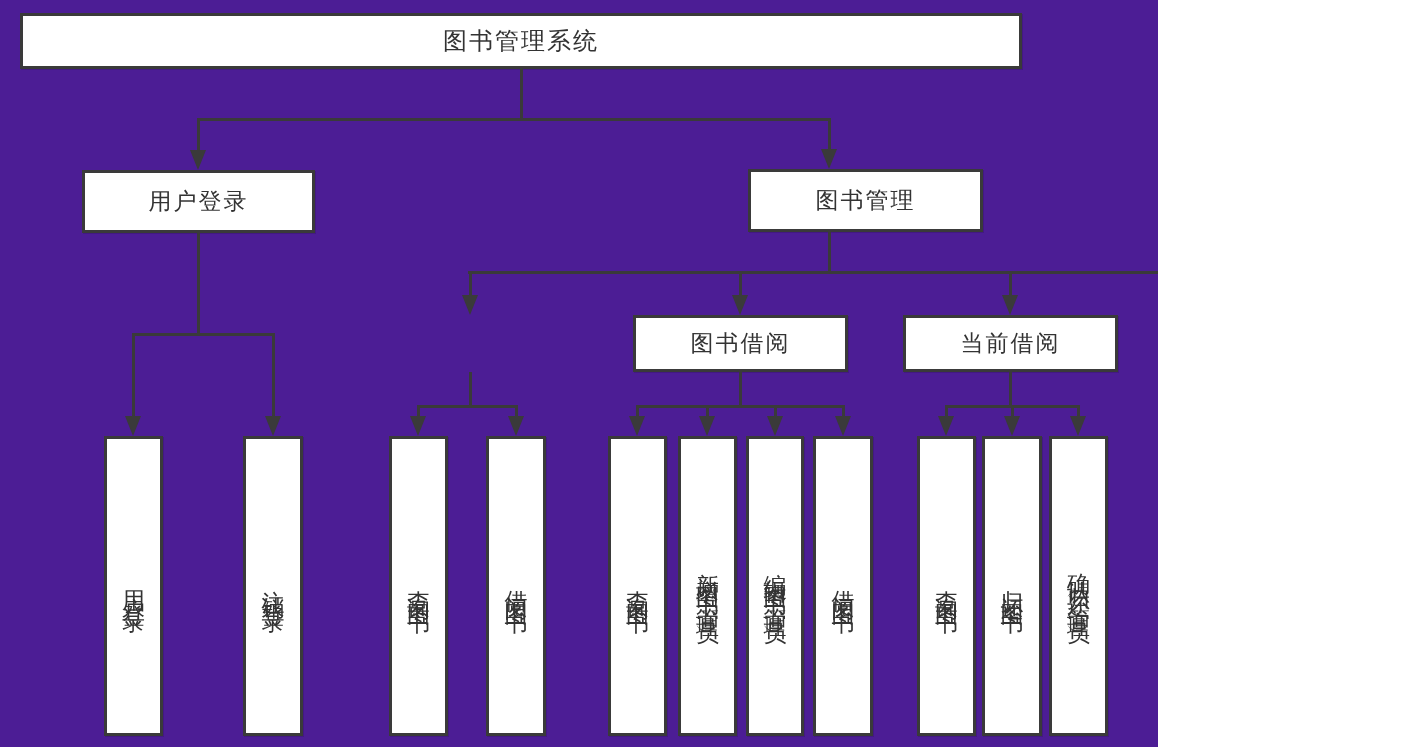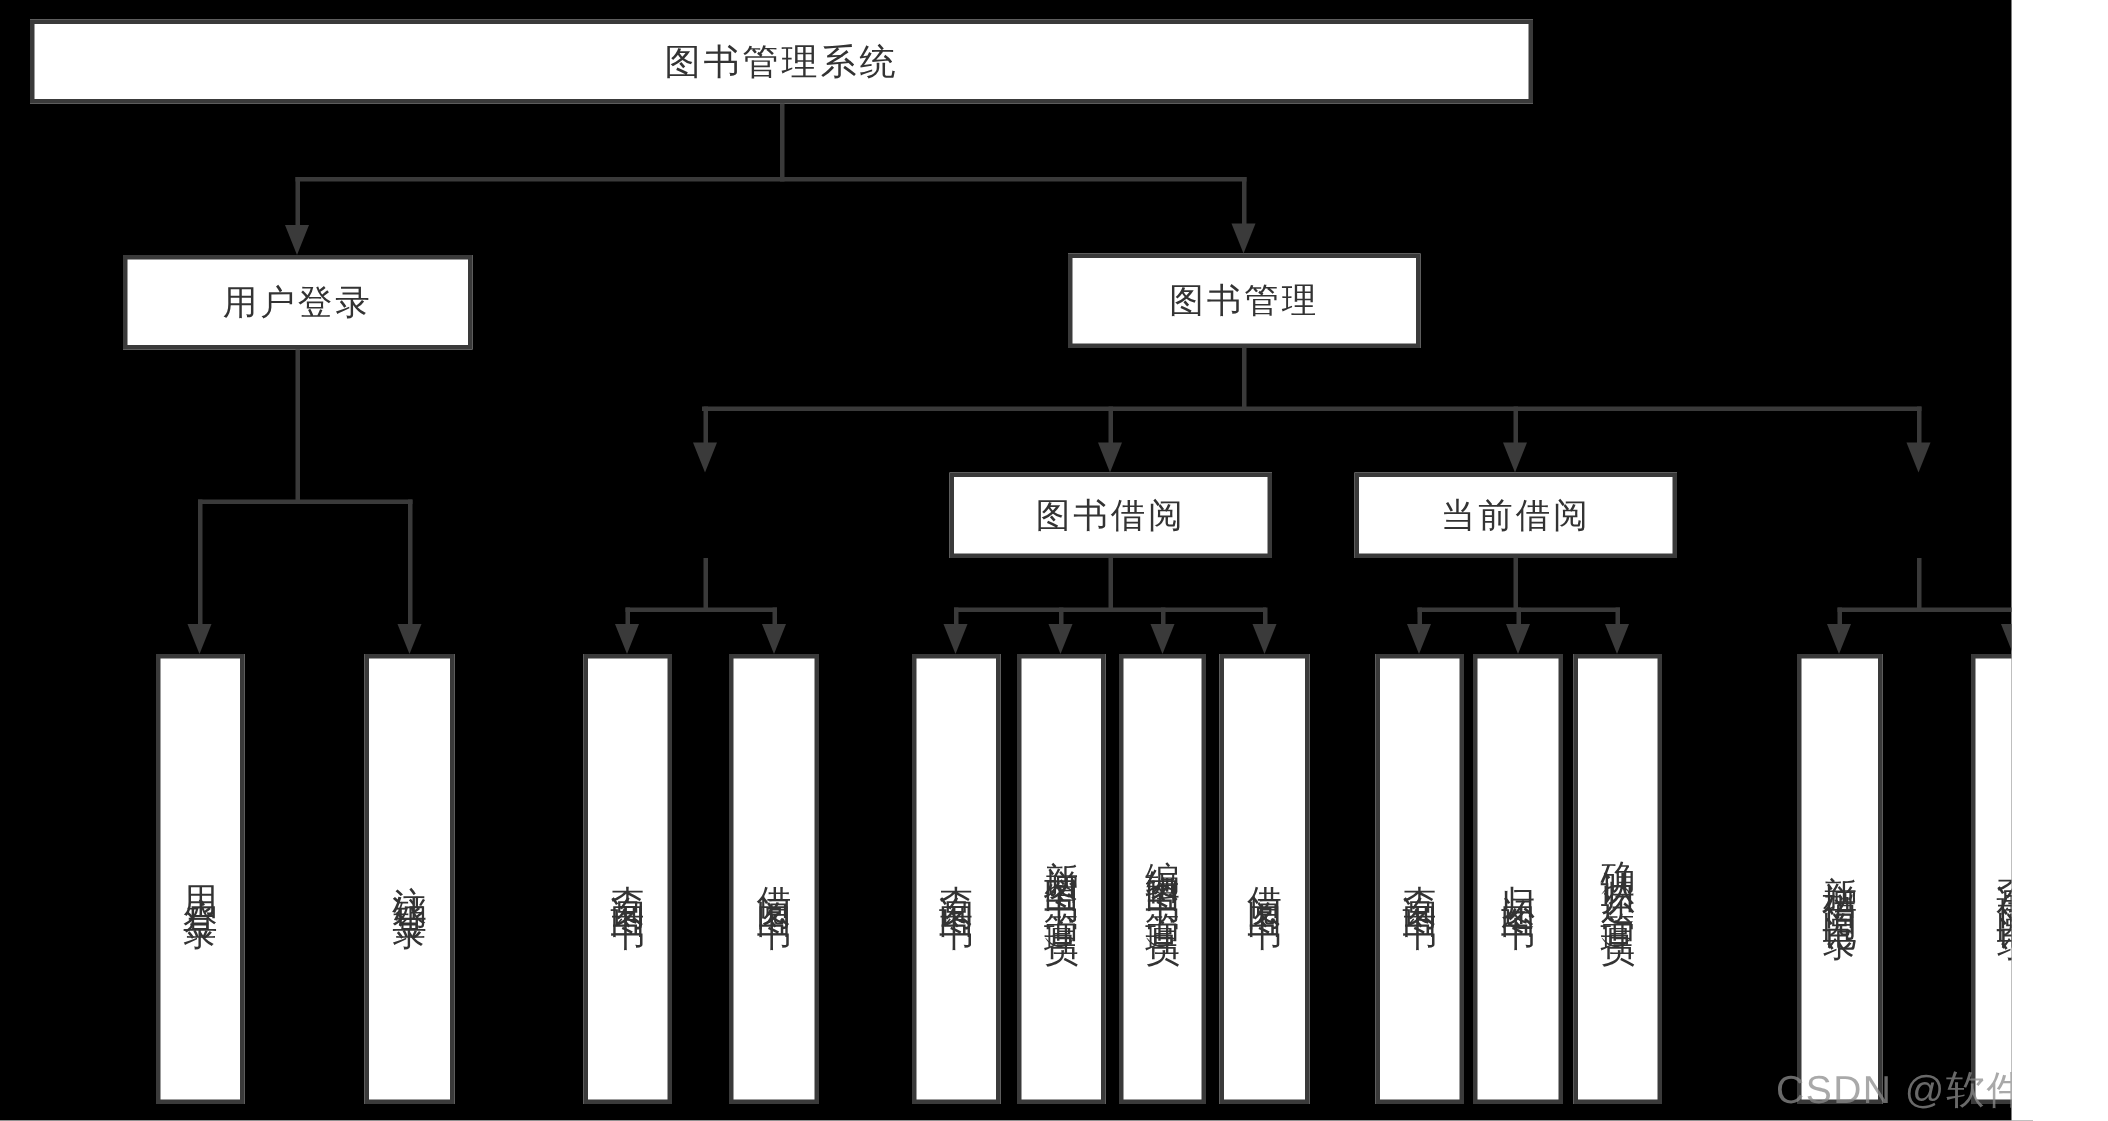--- a/index.html
+++ b/index.html
@@ -1,20 +1,20 @@
 <!DOCTYPE html>
 <html><head>
 <meta charset="utf-8">
 <style>
   html, body { margin: 0; padding: 0; background: #ffffff; }
   #canvas {
     position: relative;
-    width: 1341px;
+    width: 1158px;
     height: 747px;
-    background: #000000;
+    background: #4c1d95;
     overflow: hidden;
     font-family: Liberation Sans, sans-serif;
     color: #333333;
   }
   .node {
     position: absolute;
     box-sizing: border-box;
     background: #ffffff;
     border: 3px solid #3a3a3a;
     display: flex;
@@ -63,21 +63,21 @@
 
 <div id="canvas">
 
   <div class="node root" style="left:20px; top:13px; width:1002px; height:56px;">
     <span>图书管理系统</span>
   </div>
 
   <div class="node" style="left:82px; top:170px; width:233px; height:63px;">
     <span>用户登录</span>
   </div>
-  <div class="node" style="left:712px; top:169px; width:235px; height:63px;">
+  <div class="node" style="left:748px; top:169px; width:235px; height:63px;">
     <span>图书管理</span>
   </div>
 
   <div class="node" style="left:633px; top:315px; width:215px; height:57px;">
     <span>图书借阅</span>
   </div>
   <div class="node" style="left:903px; top:315px; width:215px; height:57px;">
     <span>当前借阅</span>
   </div>
 

